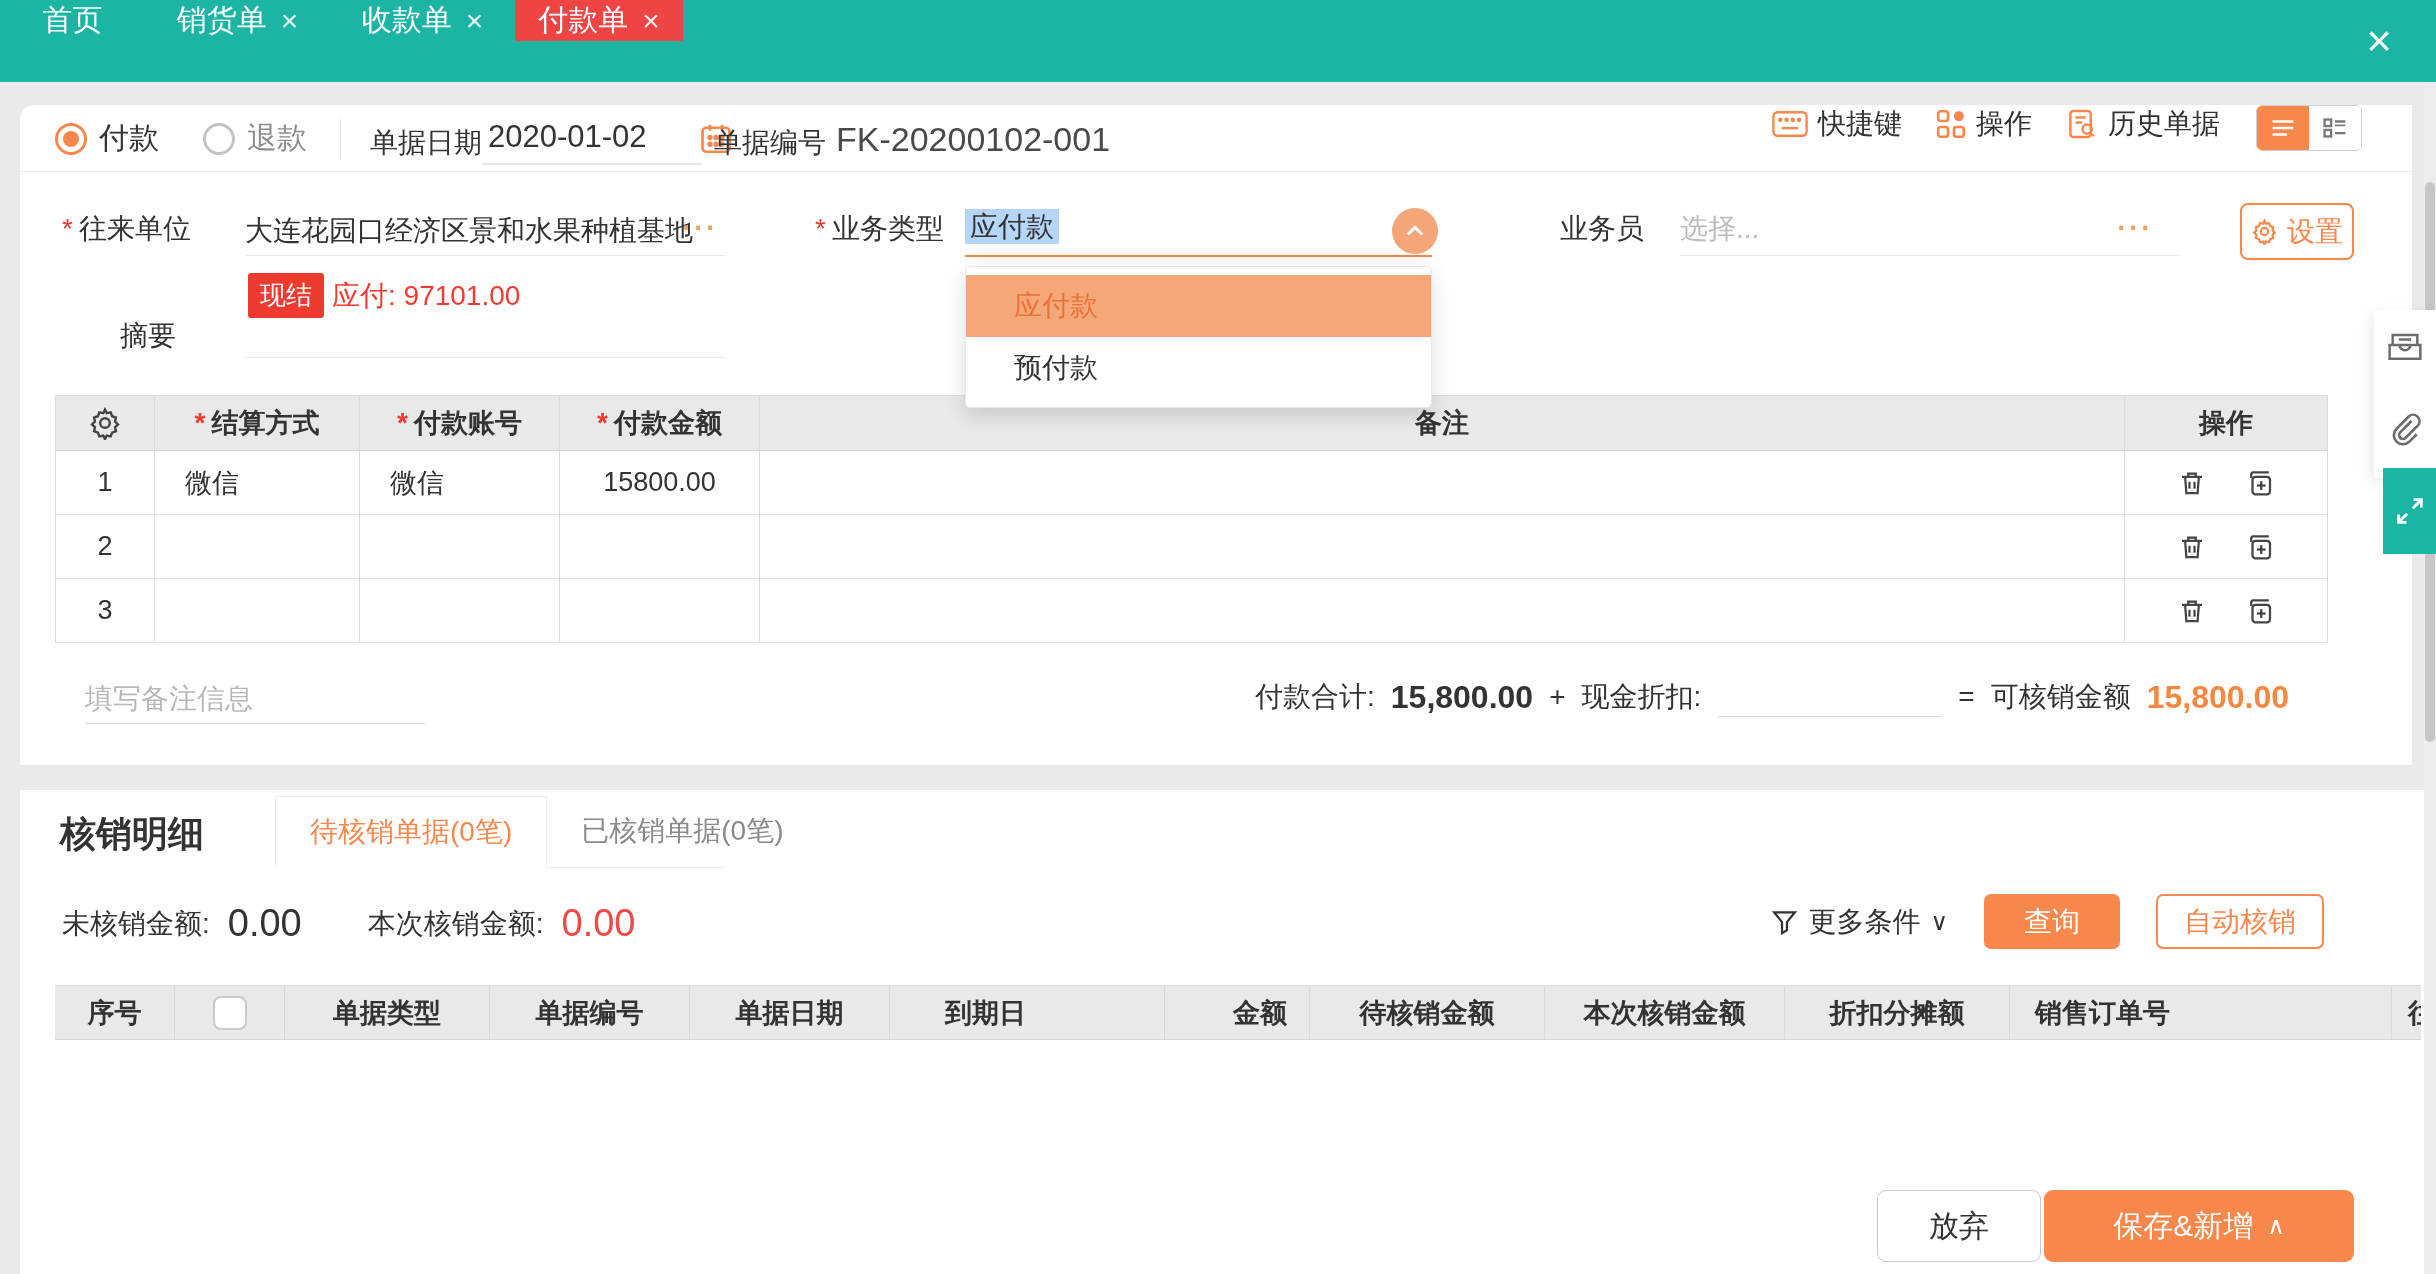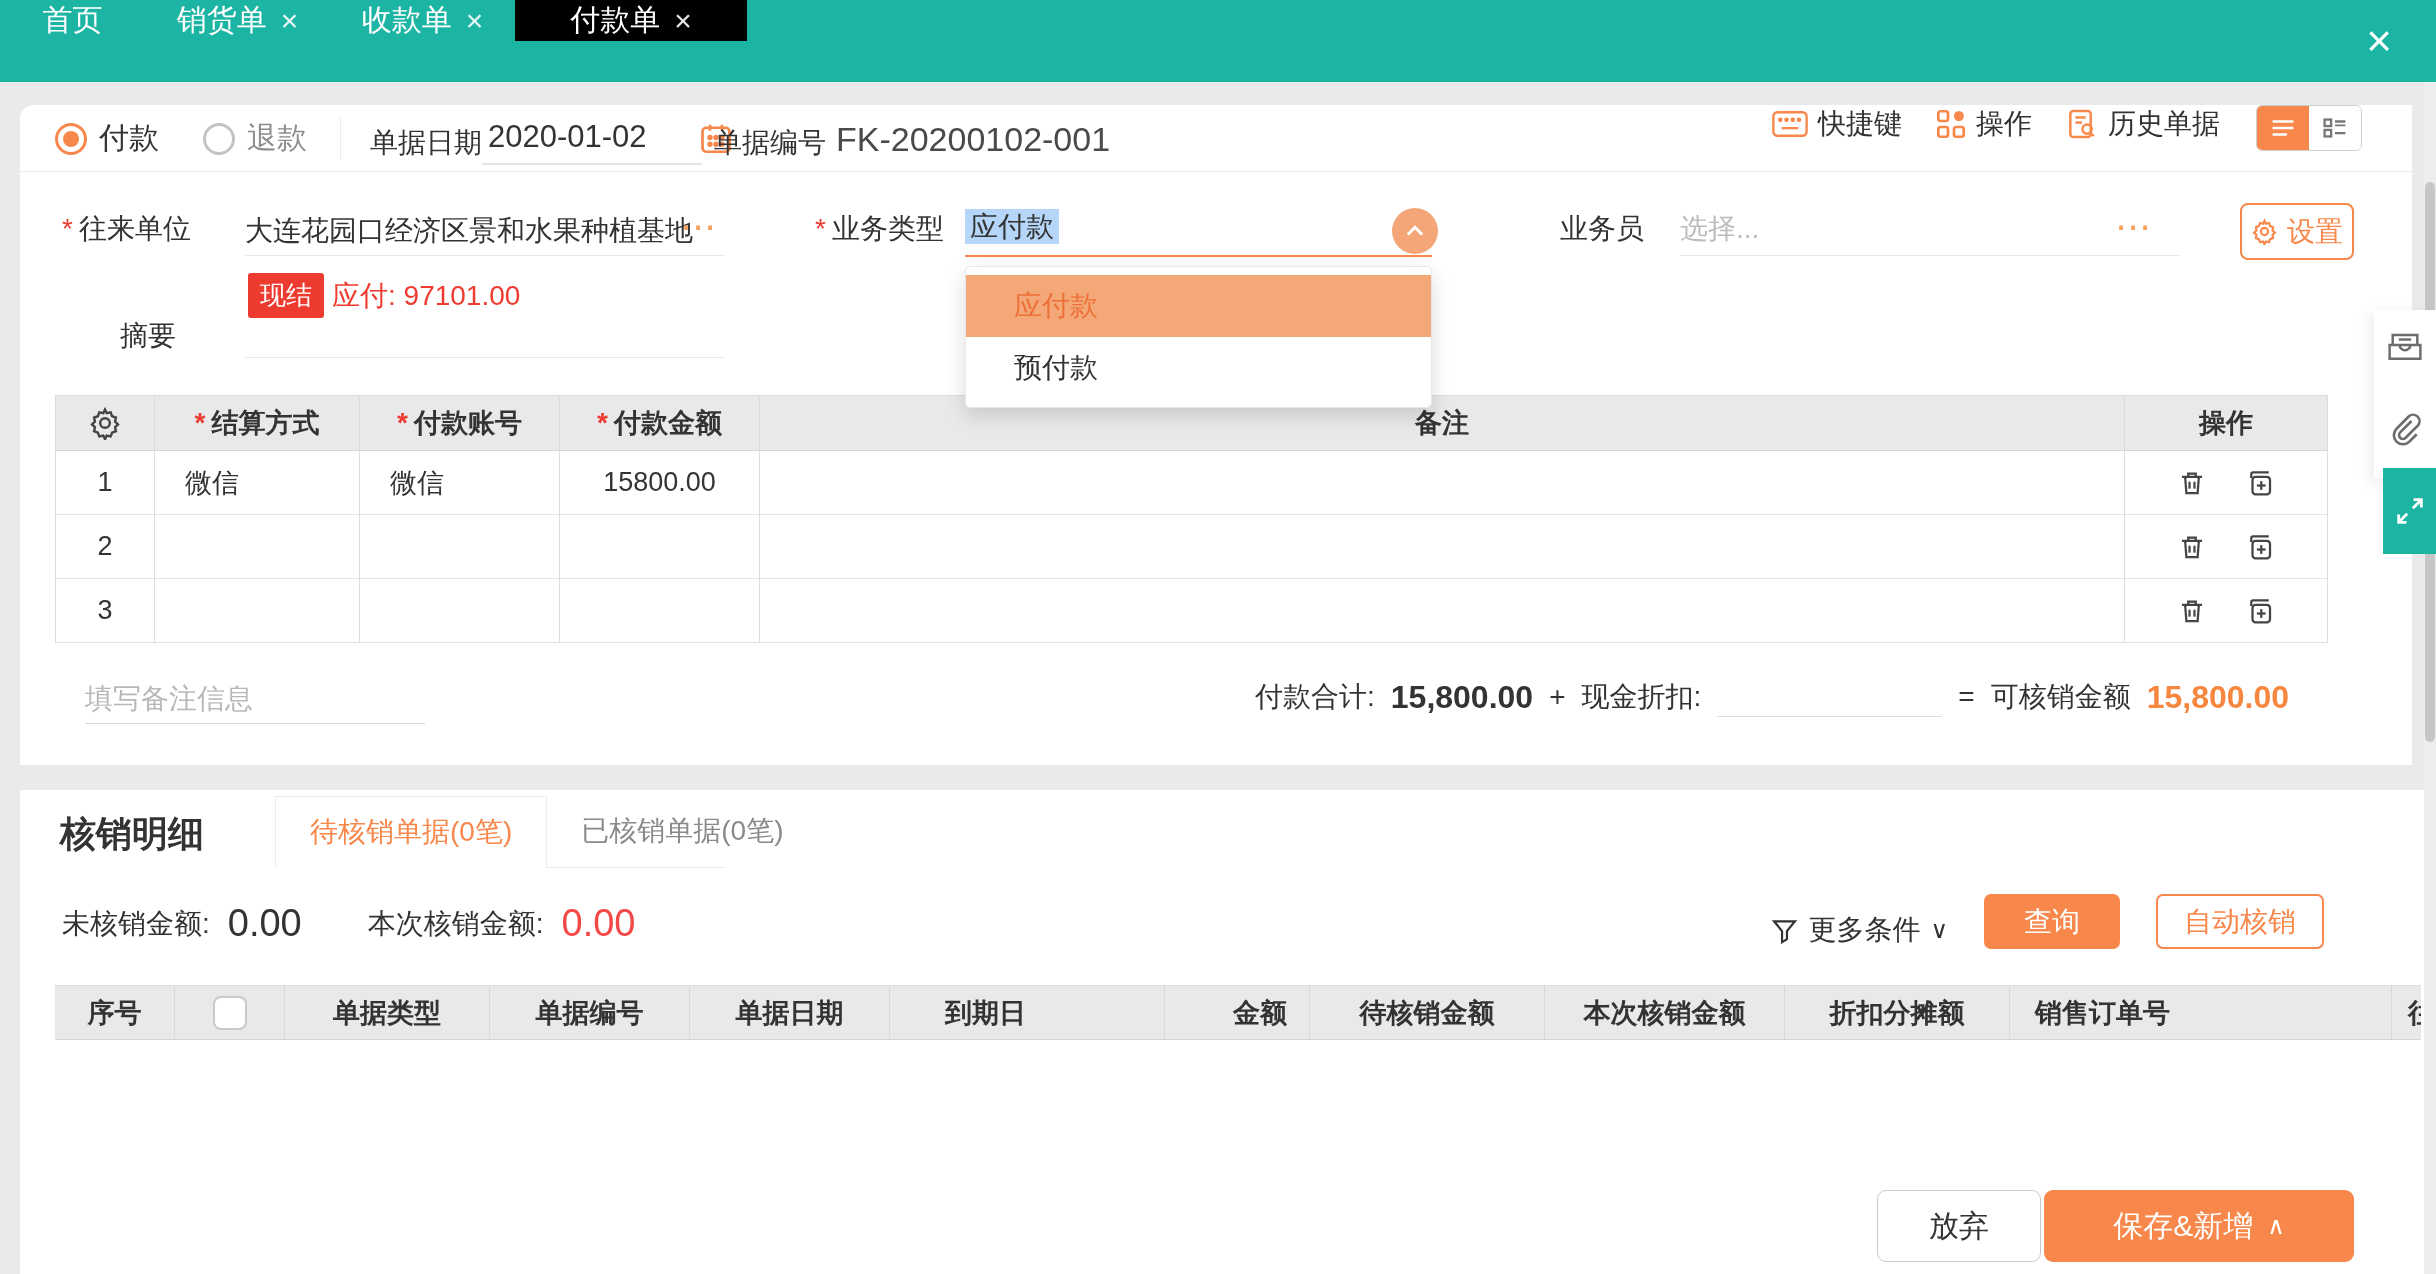--- a/index.html
+++ b/index.html
@@ -7,21 +7,21 @@
     font-family:"Liberation Sans","DejaVu Sans",sans-serif; background:#e9eaec; color:#333; }
   .abs { position:absolute; }
 
   
   .tabbar { position:absolute; left:0; top:0; width:2436px; height:82px;
     background:#1cb5a4; display:flex; align-items:flex-start; z-index:30; }
   .tab { display:flex; align-items:center; justify-content:center; gap:14px;
     color:#fff; font-size:30px; cursor:pointer; }
   .tab-home { width:145px; }
   .tab-mid { width:185px; }
-  .tab-active { width:232px; background:#000000; }
+  .tab-active { width:168px; background:#ef4444; }
   .tab .x { font-size:30px; opacity:.9; }
   .tabbar-close { position:absolute; right:22px; top:0; height:82px; width:70px;
     display:flex; align-items:center; justify-content:center; color:#fff; font-size:44px;
     font-weight:300; cursor:pointer; }
 
   
   .card1 { position:absolute; left:20px; top:105px; width:2392px; height:660px;
     background:#fff; border-radius:14px 0 0 0; z-index:5; }
   .card2 { position:absolute; left:20px; top:790px; width:2416px; height:484px;
     background:#fff; z-index:5; }
@@ -113,21 +113,21 @@
   .wo-tabs { position:absolute; left:255px; top:6px; display:flex; align-items:flex-end; }
   .wo-tabline { position:absolute; left:255px; top:77px; width:450px;
     border-bottom:1px solid #ececec; }
   .wo-tab { height:72px; line-height:70px; padding:0 34px; font-size:28px; cursor:pointer; }
   .wo-tab-on { color:#f7874a; background:#fff; border:1px solid #ececec; border-bottom:none; }
   .wo-tab-off { color:#8a8a8a; }
   .wo-amounts { position:absolute; left:42px; top:112px; display:flex; align-items:center;
     gap:18px; font-size:28px; }
   .wo-num { font-size:38px; font-weight:500; }
   .wo-num-red { color:#f24848; }
-  .wo-controls { position:absolute; right:112px; top:104px; display:flex; align-items:flex-end;
+  .wo-controls { position:absolute; right:112px; top:104px; display:flex; align-items:center;
     gap:36px; }
   .morefilter { display:flex; align-items:center; gap:10px; font-size:28px; cursor:pointer; }
   .btn-query { width:136px; height:55px; background:#f7874a; border-radius:7px; color:#fff;
     font-size:28px; display:flex; align-items:center; justify-content:center; cursor:pointer; }
   .btn-auto { width:168px; height:55px; border:2px solid #f7874a; border-radius:7px;
     color:#f7874a; font-size:28px; background:#fff; display:flex; align-items:center;
     justify-content:center; cursor:pointer; }
   .wo-thead { position:absolute; left:35px; top:195px; width:2366px; height:55px;
     display:flex; overflow:hidden; background:#e9e9eb; border-top:1px solid #dcdcdc;
     border-bottom:1px solid #d5d5d5; font-size:27px; font-weight:bold; }

